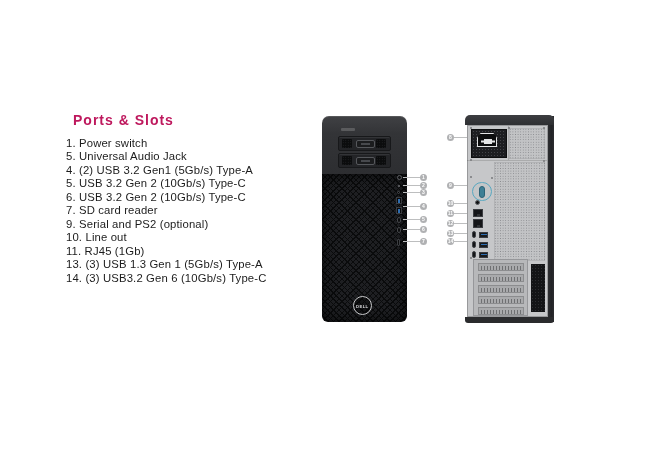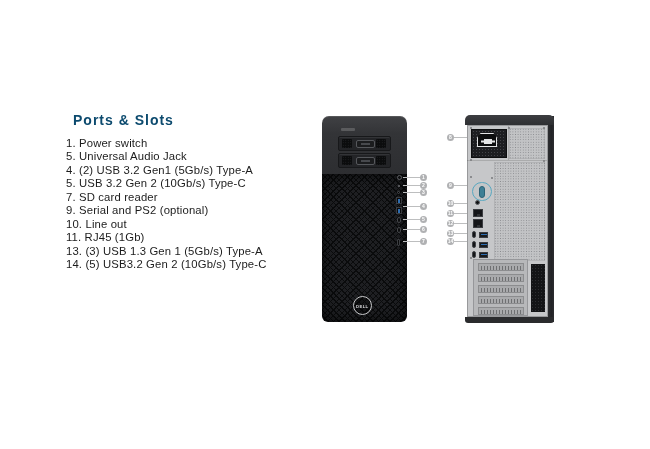--- a/index.html
+++ b/index.html
@@ -5,21 +5,21 @@
   * { margin:0; padding:0; box-sizing:border-box; }
   html,body { background:#fff; }
   .canvas {
     position:relative; width:650px; height:449px; background:#fff;
     font-family:"Liberation Sans", sans-serif; color:var(--text,#1f1f1f);
     overflow:hidden;
   }
 
   
   .legend { position:absolute; left:66px; top:112px; width:250px; }
-  .legend-title { font-size:14px; font-weight:700; letter-spacing:1px; margin-left:7px; margin-bottom:7px; color:#0c4a6e; }
+  .legend-title { font-size:14px; font-weight:700; letter-spacing:1px; margin-left:7px; margin-bottom:7px; color:#be185d; }
   .legend-list { list-style:none;margin-top:9px; }
   .legend-list li { font-size:11.3px; line-height:13.45px; letter-spacing:0.15px; white-space:nowrap; color:#1c1c1c; }
 
   
   .callout { position:absolute; width:26px; height:7px; }
   .c-line { position:absolute; height:1px; background:var(--callout_line,#bdbebf); top:3px; }
   .c-circle {
     position:absolute; width:7px; height:7px; border-radius:50%;
     background:var(--callout_badge_fill,#b0b1b3);
     color:#fff; font-size:5px; font-weight:700; line-height:7px; text-align:center;
@@ -158,26 +158,27 @@
 
 <div class="canvas">
 
   <section class="legend">
     <h1 class="legend-title">Ports &amp; Slots</h1>
     <ul class="legend-list">
       <li>1. Power switch</li>
         <li>5. Universal Audio Jack</li>
         <li>4. (2) USB 3.2 Gen1 (5Gb/s) Type-A</li>
         <li>5. USB 3.2 Gen 2 (10Gb/s) Type-C</li>
+        <li>6. USB 3.2 Gen 2 (10Gb/s) Type-C</li>
         <li>7. SD card reader</li>
         <li>9. Serial and PS2 (optional)</li>
         <li>10. Line out</li>
         <li>11. RJ45 (1Gb)</li>
         <li>13. (3) USB 1.3 Gen 1 (5Gb/s) Type-A</li>
-        <li>14. (5) USB3.2 Gen 2 (10Gb/s) Type-C</li>
+        <li>14. (3) USB3.2 Gen 6 (10Gb/s) Type-C</li>
     </ul>
   </section>
 
   <div class="front-tower">
     <div class="ft-top">
       <div class="ft-label"></div>
       <div class="hdd-bay bay1">
         <span class="grille g-l"></span>
         <span class="bay-handle"></span>
         <span class="grille g-r"></span>

